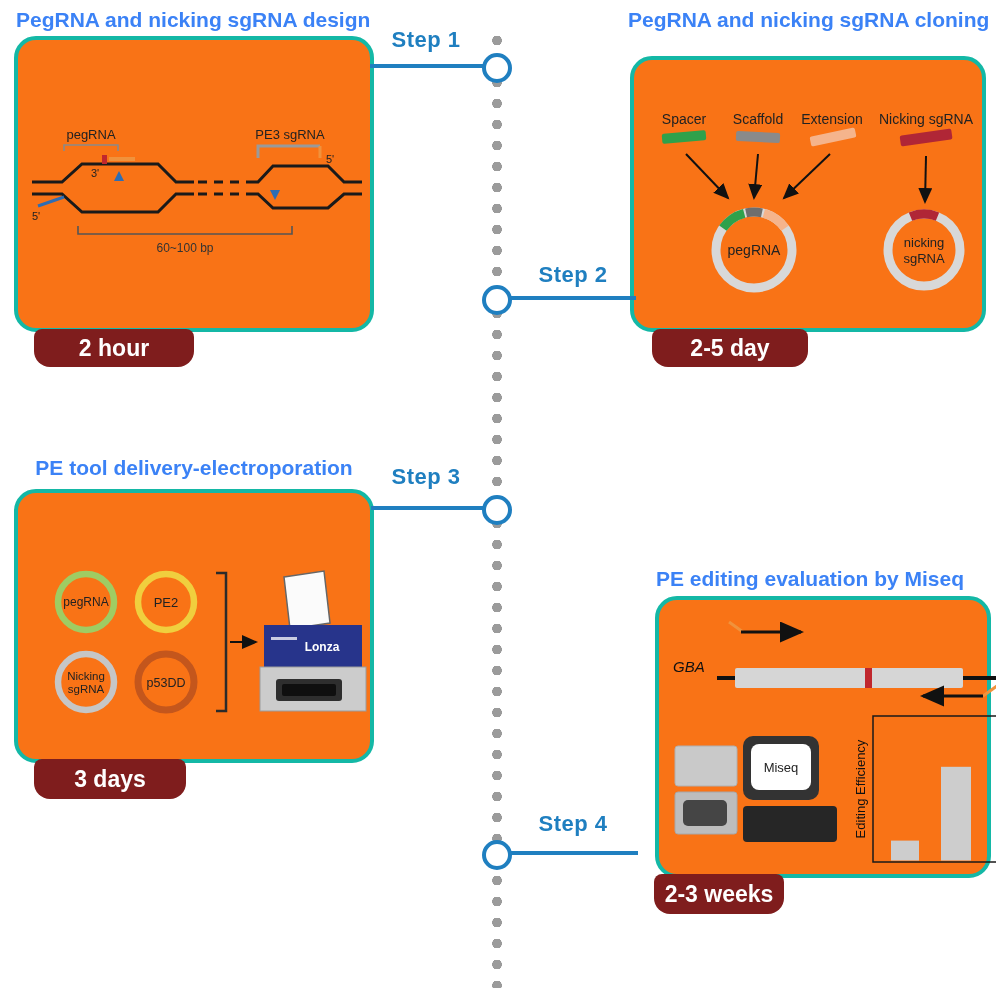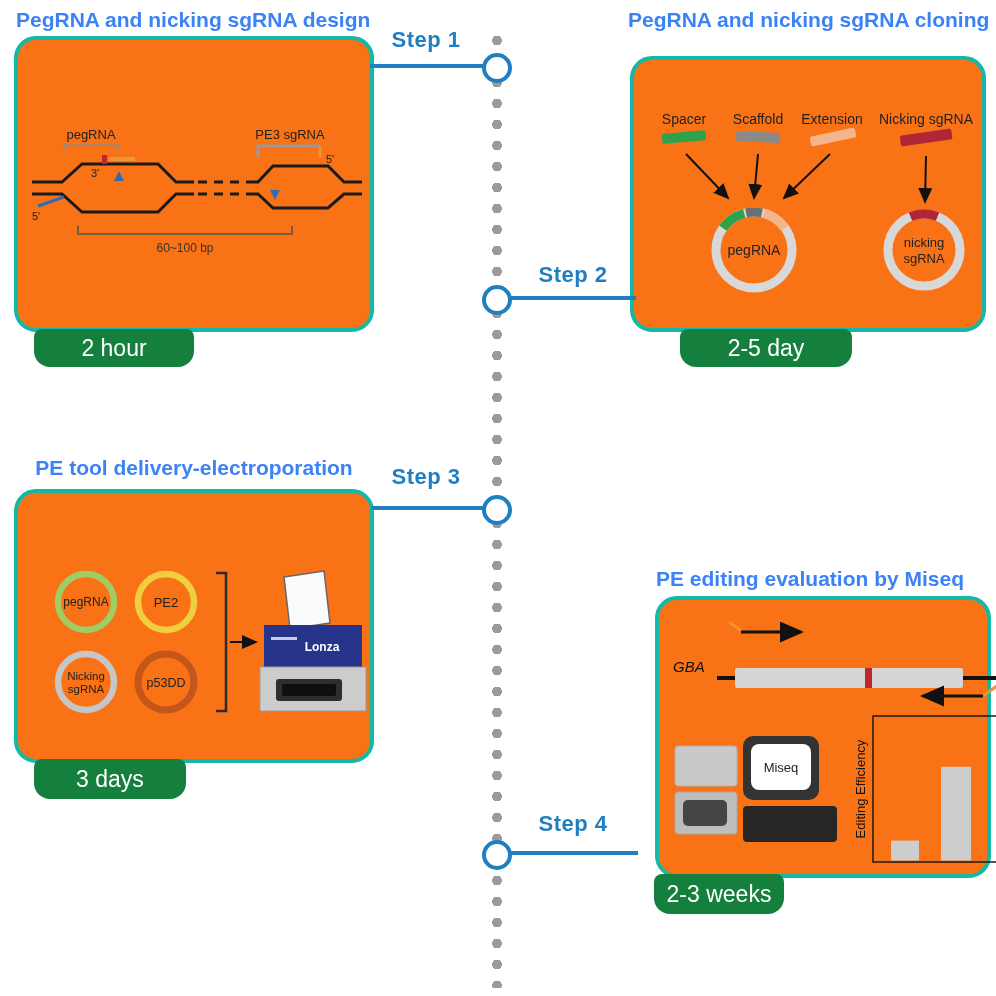--- a/index.html
+++ b/index.html
@@ -23,21 +23,21 @@
   }
   
   .panel{
     position:absolute;border:4px solid #14b8a6;border-radius:22px;background:#f97316;z-index:1;
     box-sizing:border-box;
   }
   .panel-title{
     position:absolute;font-weight:bold;font-size:21px;color:#3b82f6;z-index:2;white-space:nowrap;
   }
   .badge{
-    position:absolute;background:#15803d;color:#fff;font-weight:normal;font-size:23px;
+    position:absolute;background:#7f1d1d;color:#fff;font-weight:bold;font-size:23px;
     display:flex;align-items:center;justify-content:center;z-index:2;
     border-radius:8px 8px 16px 16px;
   }
   svg{display:block;}
   svg text{font-family:"Liberation Sans", sans-serif;}
 </style>
 </head>
 <body>
 
 <div class="canvas">
@@ -130,21 +130,21 @@
       </g>
 
       <g>
         <circle cx="290" cy="190" r="36" fill="none" stroke="#d8d8d8" stroke-width="9"></circle>
         <path d="M276.5,156.6 A36 36 0 0 1 303.5,156.6" fill="none" stroke="#b02636" stroke-width="9"></path>
         <text x="290" y="187" text-anchor="middle" font-size="13" fill="#222">nicking</text>
         <text x="290" y="203" text-anchor="middle" font-size="13" fill="#222">sgRNA</text>
       </g>
     </svg>
   </div>
-  <div class="badge" style="left:680px;top:329px;width:172px;height:38px;text-align:center;">2-5 day</div>
+  <div class="badge" style="left:652px;top:329px;width:156px;height:38px;text-align:center;">2-5 day</div>
 
   <div class="panel-title" style="left:14px;top:456px;width:360px;text-align:center;">PE tool delivery-electroporation</div>
   <div class="panel" style="left:14px;top:489px;width:360px;height:274px;">
     <svg width="354" height="268" viewBox="0 0 354 268">
       <defs>
         <marker id="ah3" markerWidth="9" markerHeight="9" refX="7" refY="3.5" orient="auto">
           <path d="M0,0 L8,3.5 L0,7 z" fill="#111"></path>
         </marker>
       </defs>
 

